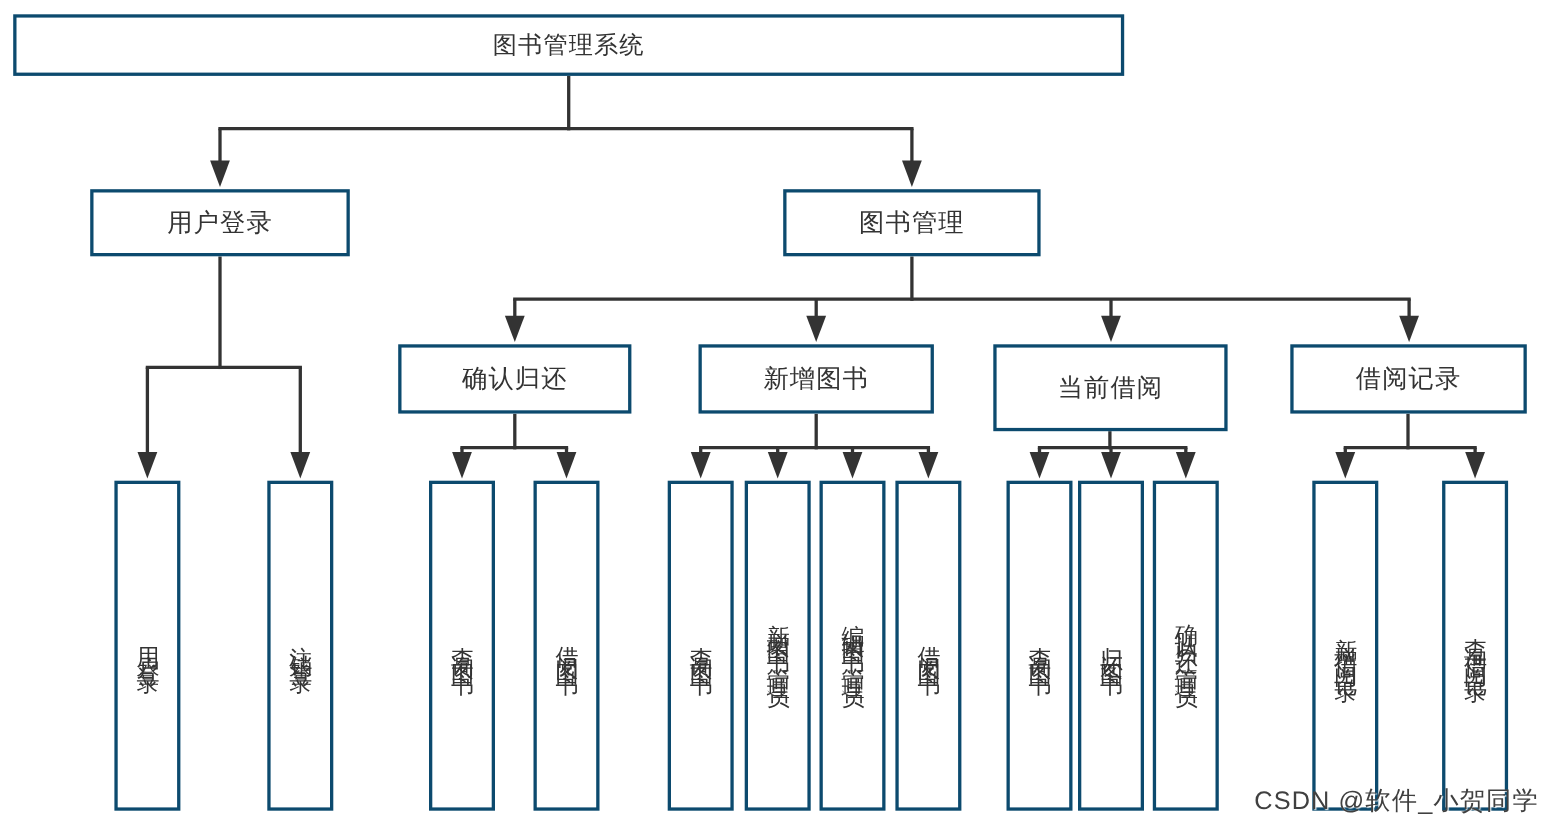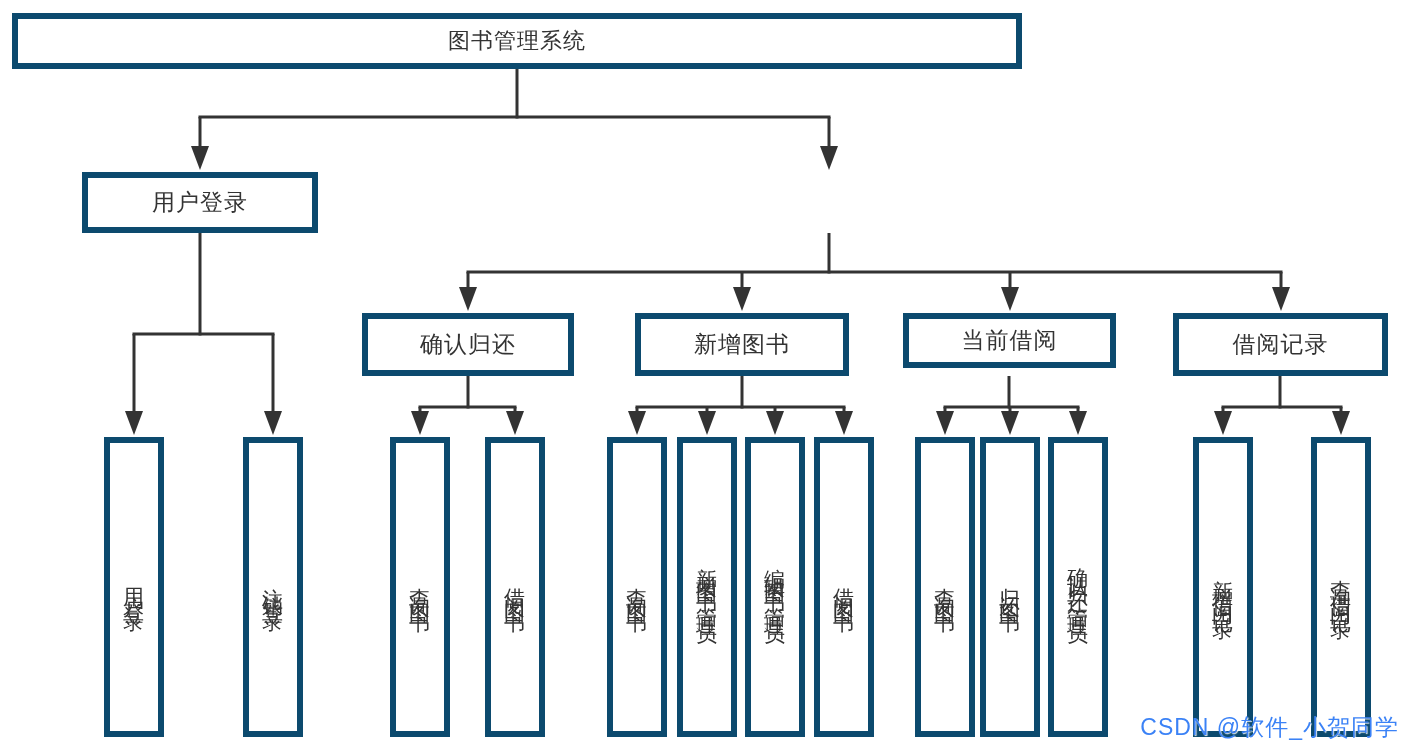--- a/index.html
+++ b/index.html
@@ -14,21 +14,21 @@
   #connectors {
     position: absolute;
     left: 0; top: 0;
     width: 1405px; height: 747px;
     z-index: 1;
   }
   .node {
     position: absolute;
     box-sizing: border-box;
     background: #ffffff;
-    border: 6px solid #0c4a6e;
+    border: 3px solid #0c4a6e;
     display: flex;
     align-items: center;
     justify-content: center;
     z-index: 2;
     color: #333333;
   }
   .h-node span {
     font-size: 23px;
     letter-spacing: 1px;
     color: #333333;
@@ -46,21 +46,21 @@
     letter-spacing: 8px;
     line-height: 1;
     color: #333333;
   }
   #watermark {
     position: absolute;
     top: 712px;
     right: 6px;
     z-index: 5;
     font-size: 23px;
-    color: #3b82f6;
+    color: #404040;
     letter-spacing: 1px;
     white-space: nowrap;
     text-shadow: 1px 1px 1px rgba(255,255,255,0.9);
   }
 </style>
 </head>
 <body>
 
 <div id="canvas">
 
@@ -137,28 +137,31 @@
     </g>
   </svg>
 
   <div class="node h-node root-node" style="left:12px;top:13px;width:1010px;height:56px">
     <span>图书管理系统</span>
   </div>
 
   <div class="node h-node" style="left:82px;top:172px;width:236px;height:61px">
     <span>用户登录</span>
   </div>
+  <div class="node h-node" style="left:712px;top:172px;width:234px;height:61px">
+    <span>图书管理</span>
+  </div>
 
   <div class="node h-node" style="left:362px;top:313px;width:212px;height:63px">
     <span>确认归还</span>
   </div>
   <div class="node h-node" style="left:635px;top:313px;width:214px;height:63px">
     <span>新增图书</span>
   </div>
-  <div class="node h-node" style="left:903px;top:313px;width:213px;height:55px">
+  <div class="node h-node" style="left:903px;top:313px;width:213px;height:79px">
     <span>当前借阅</span>
   </div>
   <div class="node h-node" style="left:1173px;top:313px;width:215px;height:63px">
     <span>借阅记录</span>
   </div>
 
   <div class="node v-node" style="left:104px">
     <span>用户登录</span>
   </div>
   <div class="node v-node" style="left:243px">

